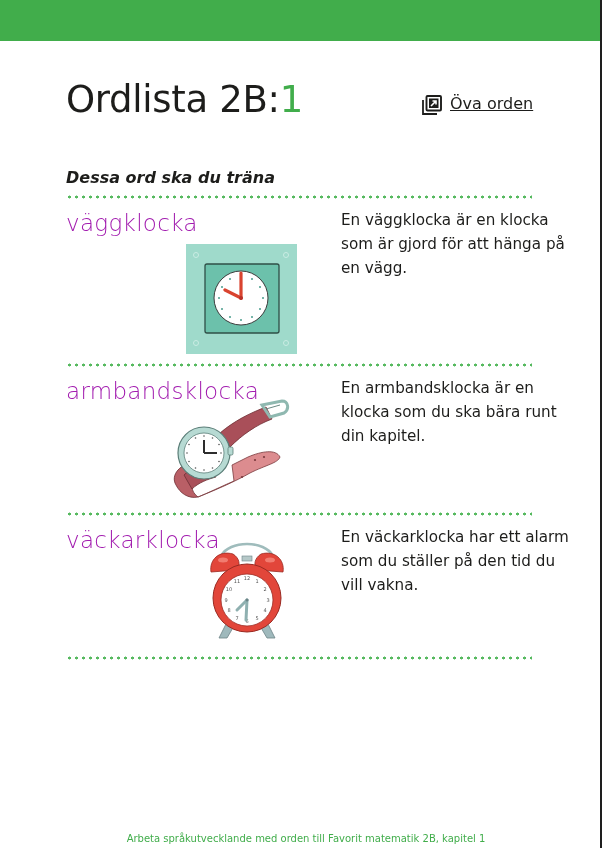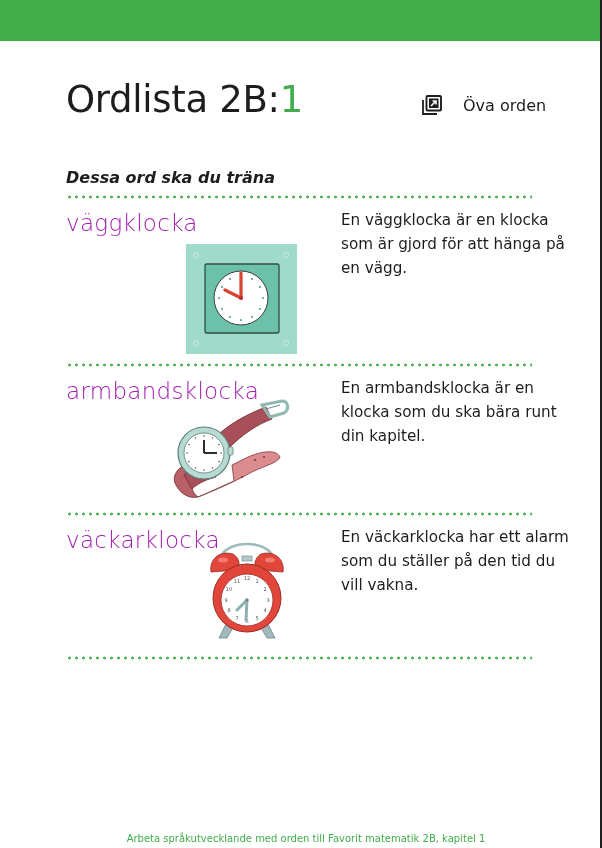--- a/index.html
+++ b/index.html
@@ -5,21 +5,21 @@
     * { box-sizing: border-box; margin: 0; padding: 0; }
     html, body { width: 602px; height: 848px; overflow: hidden; background: #ffffff; }
     body { position: relative; font-family: "DejaVu Sans", sans-serif; color: #1d1d1b; }
 
     .top-bar { position: absolute; left: 0; top: 0; width: 600px; height: 41px; background: #41ad4b; }
     .right-edge { position: absolute; right: 0; top: 0; width: 2px; height: 848px; background: #1e1e1e; }
 
     .page-title { position: absolute; left: 66px; top: 78px; font-size: 37px; font-weight: normal; letter-spacing: -0.3px; color: #1d1d1b; font-family: "DejaVu Sans", sans-serif; white-space: nowrap; }
     .page-title .num { color: #41ad4b; }
 
-    .practice-link { position: absolute; left: 421px; top: 94px; display: flex; align-items: center; gap: 20px; cursor: pointer; }
+    .practice-link { position: absolute; left: 421px; top: 94px; display: flex; align-items: flex-start; gap: 7px; cursor: pointer; text-decoration: underline; }
     .practice-link svg { width: 22px; height: 22px; display: block; }
     .practice-link .label { font-size: 16px; color: #1d1d1b; }
 
     .section-heading { position: absolute; left: 66px; top: 168px; font-size: 16px; font-weight: bold; font-style: italic; color: #1d1d1b; text-align: right; }
 
     .dots { position: absolute; left: 66px; width: 466px; height: 4px;
       background-image: radial-gradient(circle, #56b95f 1.4px, transparent 1.6px);
       background-size: 7px 4px; background-repeat: repeat-x; }
 
     .word { position: absolute; left: 66px; font-size: 23px; font-weight: 300; color: #a21caf; letter-spacing: 0.3px;

